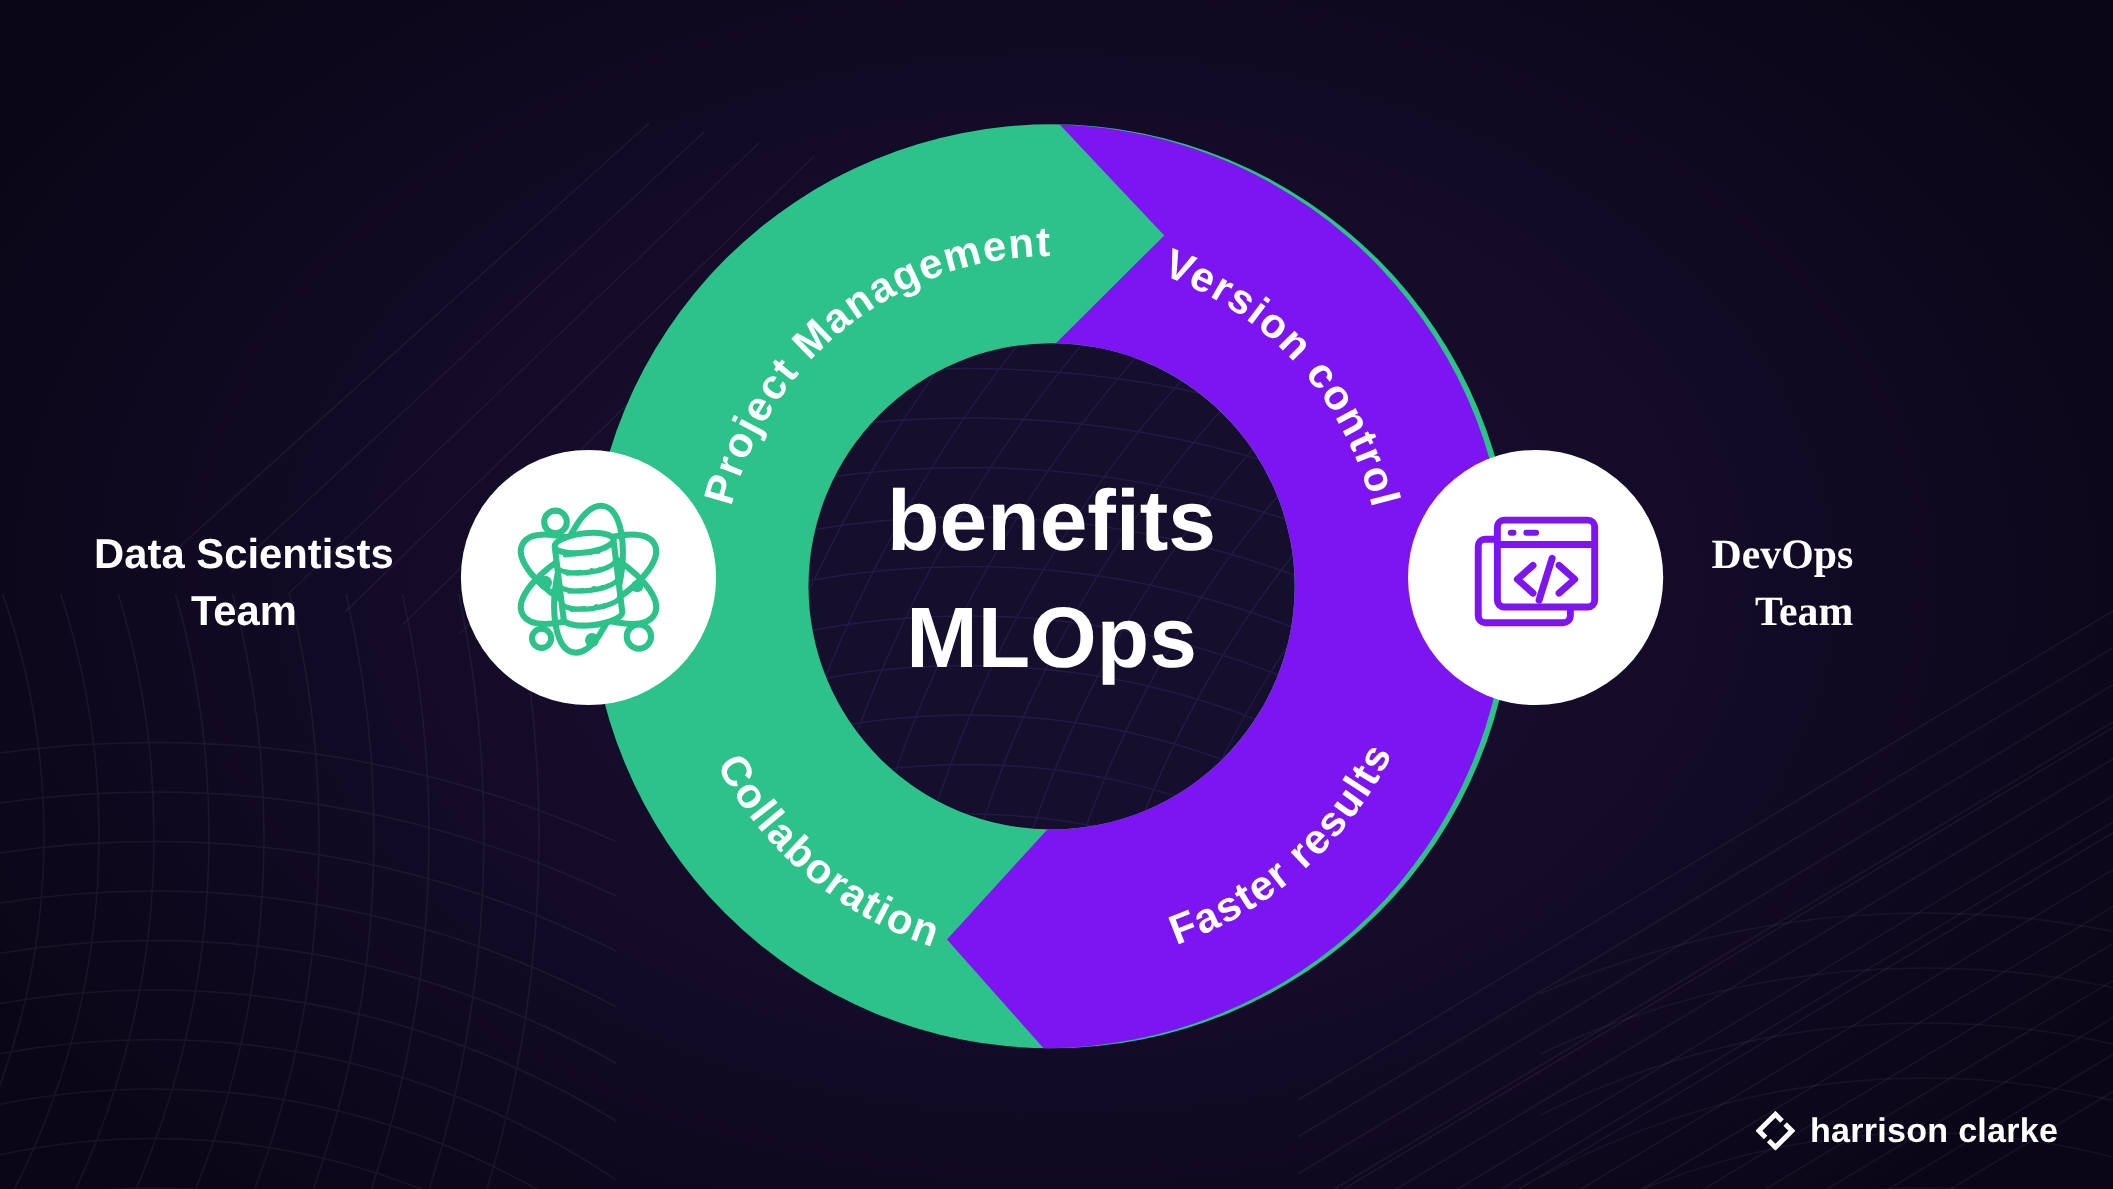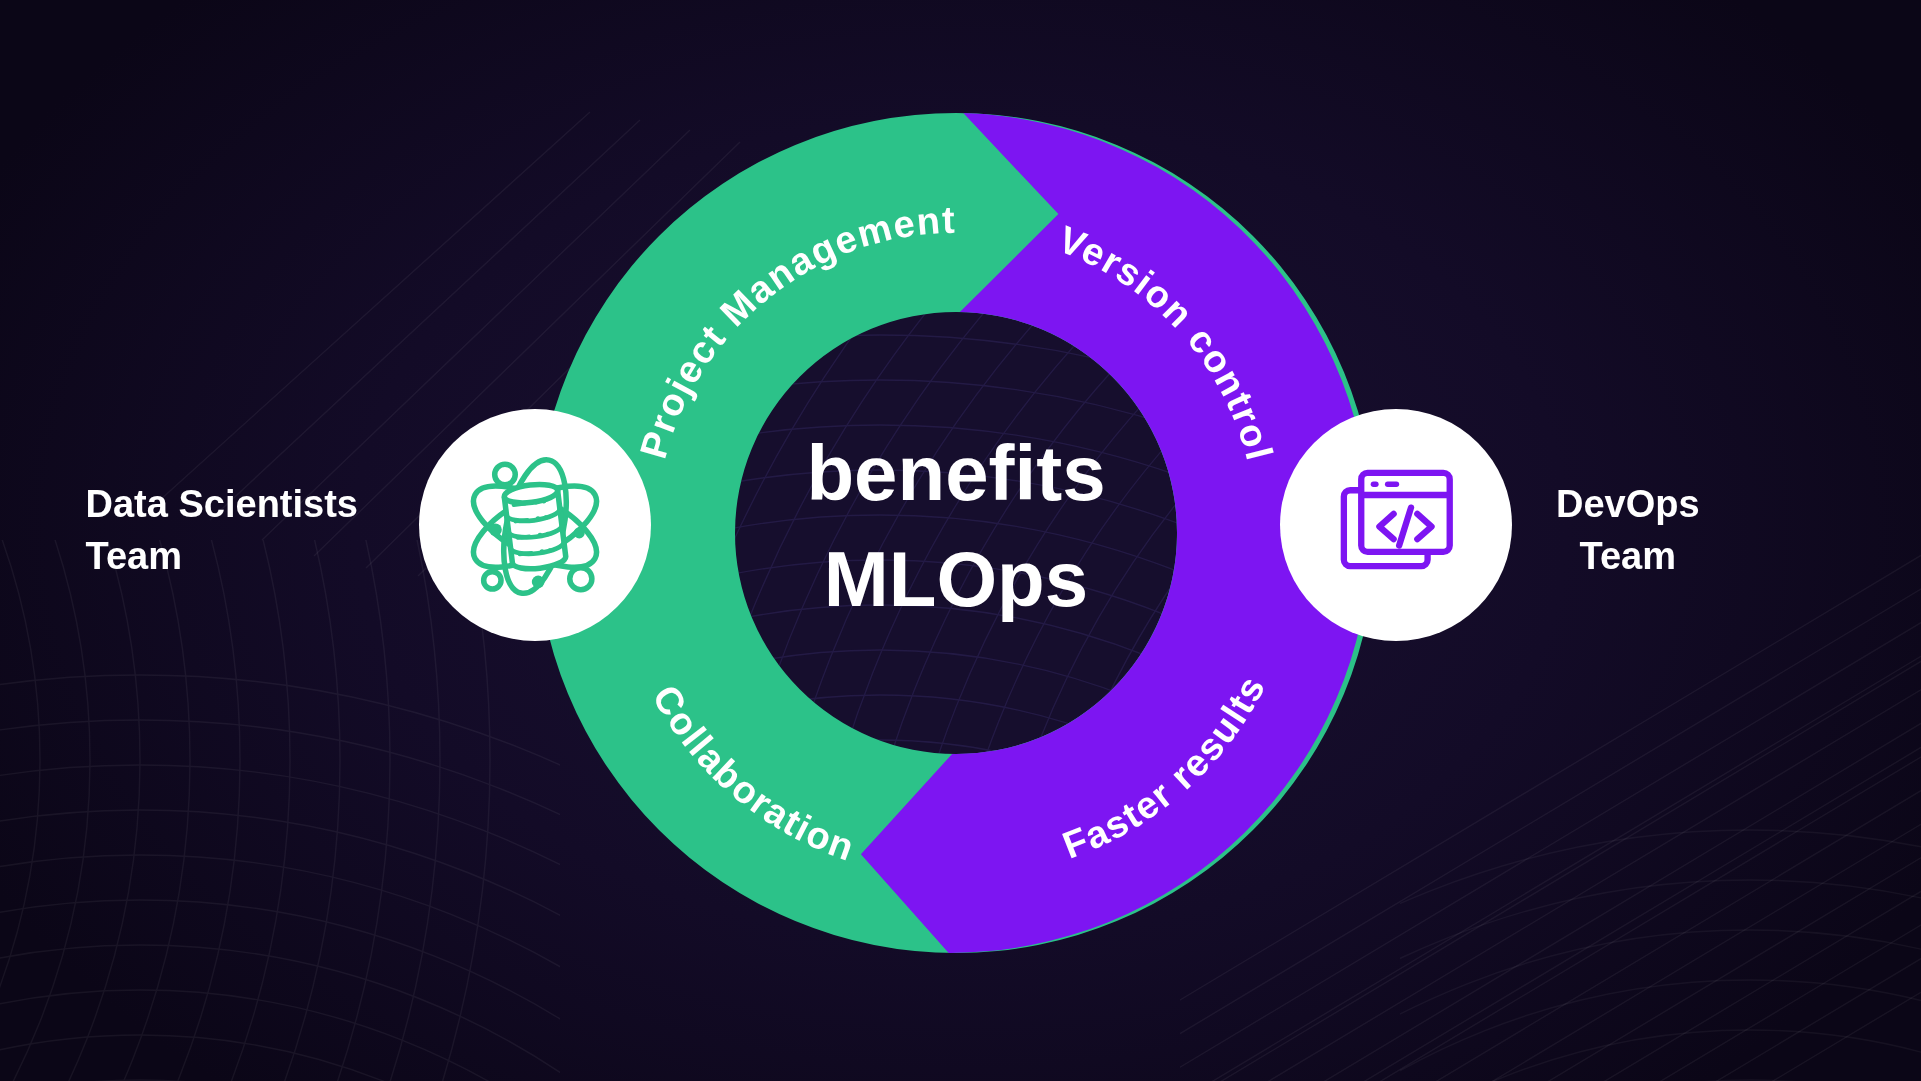--- a/index.html
+++ b/index.html
@@ -12,22 +12,22 @@
   .ring-label{font-size:38px;font-weight:700;fill:#ffffff;letter-spacing:1.5px;}
   .center-title{
     position:absolute;left:656px;top:420px;width:600px;text-align:center;
     font-size:78px;font-weight:700;line-height:106px;color:#ffffff;
   }
   .team-badge{position:absolute;width:232px;height:232px;border-radius:50%;background:#ffffff;
     display:flex;align-items:center;justify-content:center;}
   #badge-left{left:419px;top:409px;}
   #badge-right{left:1280px;top:409px;}
   .team-label{position:absolute;font-size:38px;font-weight:700;line-height:52px;color:#ffffff;}
-  #label-left{right:1563px;top:478px;text-align:left;}
-  #label-right{left:1556px;top:478px;text-align:center;}
+  #label-left{right:1563px;top:478px;text-align:center;}
+  #label-right{left:1556px;top:478px;text-align:right;font-family:Liberation Serif, serif;}
   .brand{position:absolute;right:50px;bottom:35px;display:flex;align-items:center;gap:14px;}
   .brand-words{font-size:31px;font-weight:700;letter-spacing:.2px;display:flex;gap:9px;}
 </style>
 </head>
 <body>
 
 <div id="canvas">
 
   <svg width="1921" height="1081" viewBox="0 0 1921 1081" style="position:absolute;left:0;top:0;">
     <defs>
@@ -200,14 +200,24 @@
 
   <div class="team-label" id="label-left">
     <div>Data Scientists</div>
     <div>Team</div>
   </div>
   <div class="team-label" id="label-right">
     <div>DevOps</div>
     <div>Team</div>
   </div>
 
+  <div class="brand">
+    <svg width="36" height="36" viewBox="0 0 36 36">
+      <path d="M18 3 L33 18 L18 33 L3 18 Z" fill="none" stroke="#ffffff" stroke-width="4.5"></path>
+      <line x1="8" y1="28" x2="28" y2="8" stroke="#0b0617" stroke-width="4"></line>
+    </svg>
+    <div class="brand-words">
+      <span>harrison</span>
+        <span>clarke</span>
+    </div>
+  </div>
 
 </div>
 
 </body></html>

